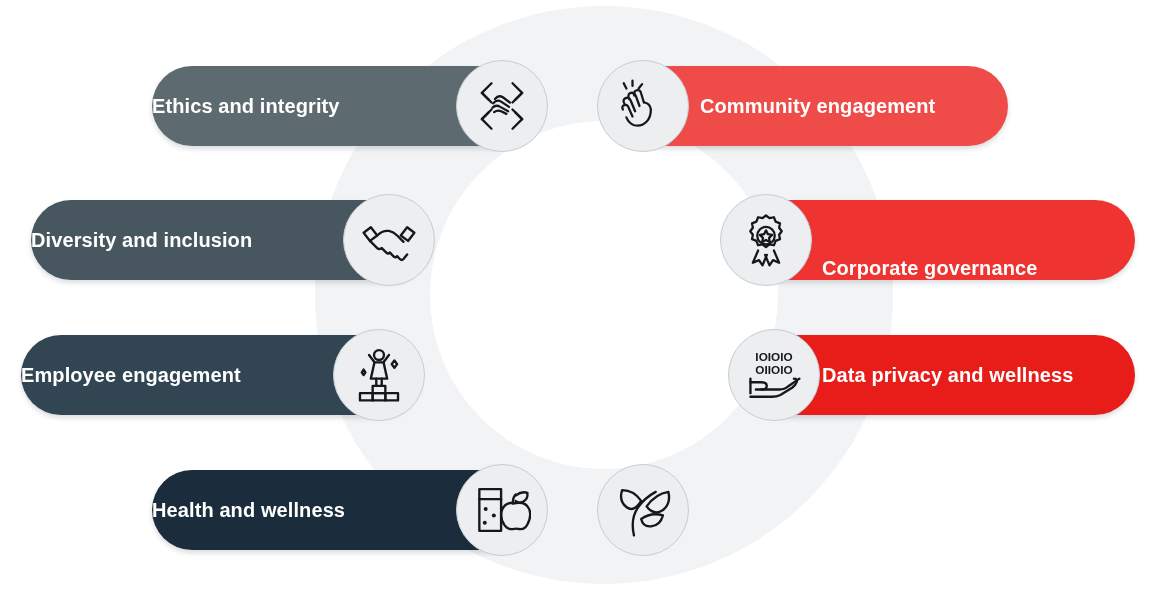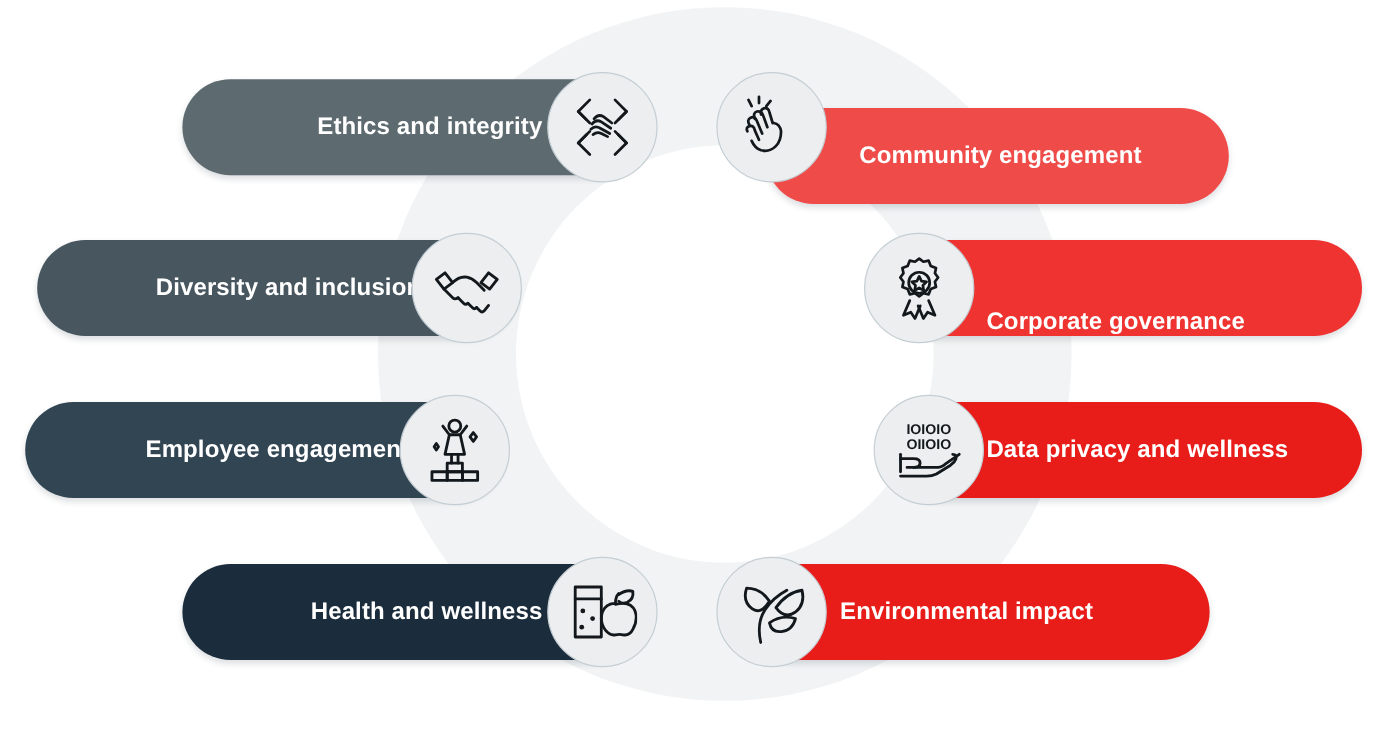--- a/index.html
+++ b/index.html
@@ -28,21 +28,21 @@
   
   .row{position:absolute;left:0;width:1155px;height:100px;z-index:3;}
 
   
   .pill{
     position:absolute;top:10px;height:80px;border-radius:40px;
     display:flex;align-items:center;
     box-sizing:border-box;
     box-shadow:0 3px 5px rgba(30,45,60,.16);
   }
-  .pill-left{justify-content:flex-end;padding-right:80px;}
+  .pill-left{justify-content:flex-start;padding-right:80px;}
   .pill-right{justify-content:flex-start;padding-left:78px;}
   .pill .label{
     color:#ffffff;font-weight:bold;font-size:20px;letter-spacing:.1px;
     white-space:nowrap;
   }
 
   
   .badge{
     position:absolute;top:4px;width:92px;height:92px;border-radius:50%;
     background:#eceeef;border:1.6px solid #c4ced4;
@@ -57,21 +57,21 @@
   #row2{top:190px;}
   #row3{top:325px;}
   #row4{top:460px;padding-left:12px;}
 
   
   #pill-ethics      {left:152px;width:380px;}
   #pill-diversity   {left:31px;width:400px;}
   #pill-employee    {left:21px;width:400px;}
   #pill-health      {left:152px;width:380px;}
   
-  #pill-community   {left:638px;width:386px;margin-top:24px;}
+  #pill-community   {left:622px;width:386px;}
   #pill-corporate   {left:744px;width:391px;}
   #pill-dataprivacy {left:744px;width:391px;}
   #pill-environment {left:622px;width:386px;}
 
   
   #badge-ethics      {left:456px;}
   #badge-diversity   {left:343px;}
   #badge-employee    {left:333px;}
   #badge-health      {left:456px;}
   #badge-community   {left:597px;}
@@ -214,18 +214,15 @@
 
     <div class="badge" id="badge-environment">
       <svg width="58" height="58" viewBox="0 0 64 64" fill="none" stroke="#13181d" stroke-width="2.6" stroke-linecap="round" stroke-linejoin="round">
         <path d="M22 60 q-4-18 4-30 7-11 20-18"></path>
         <path d="M30 22 q-8-12-21-12 -4 12 5 19 8 6 16-7 z"></path>
         <path d="M36 28 q10-14 24-16 3 13-6 20 -10 7-18-4 z"></path>
         <path d="M30 42 q11-8 24-4 -3 11-13 12 -9 1-11-8 z"></path>
       </svg>
     </div>
 
-    <div class="pill pill-right" id="pill-environment" style="background:#e81d19;">
-      <span class="label">Environmental impact</span>
-    </div>
   </div>
 
 </div>
 
 </body></html>

